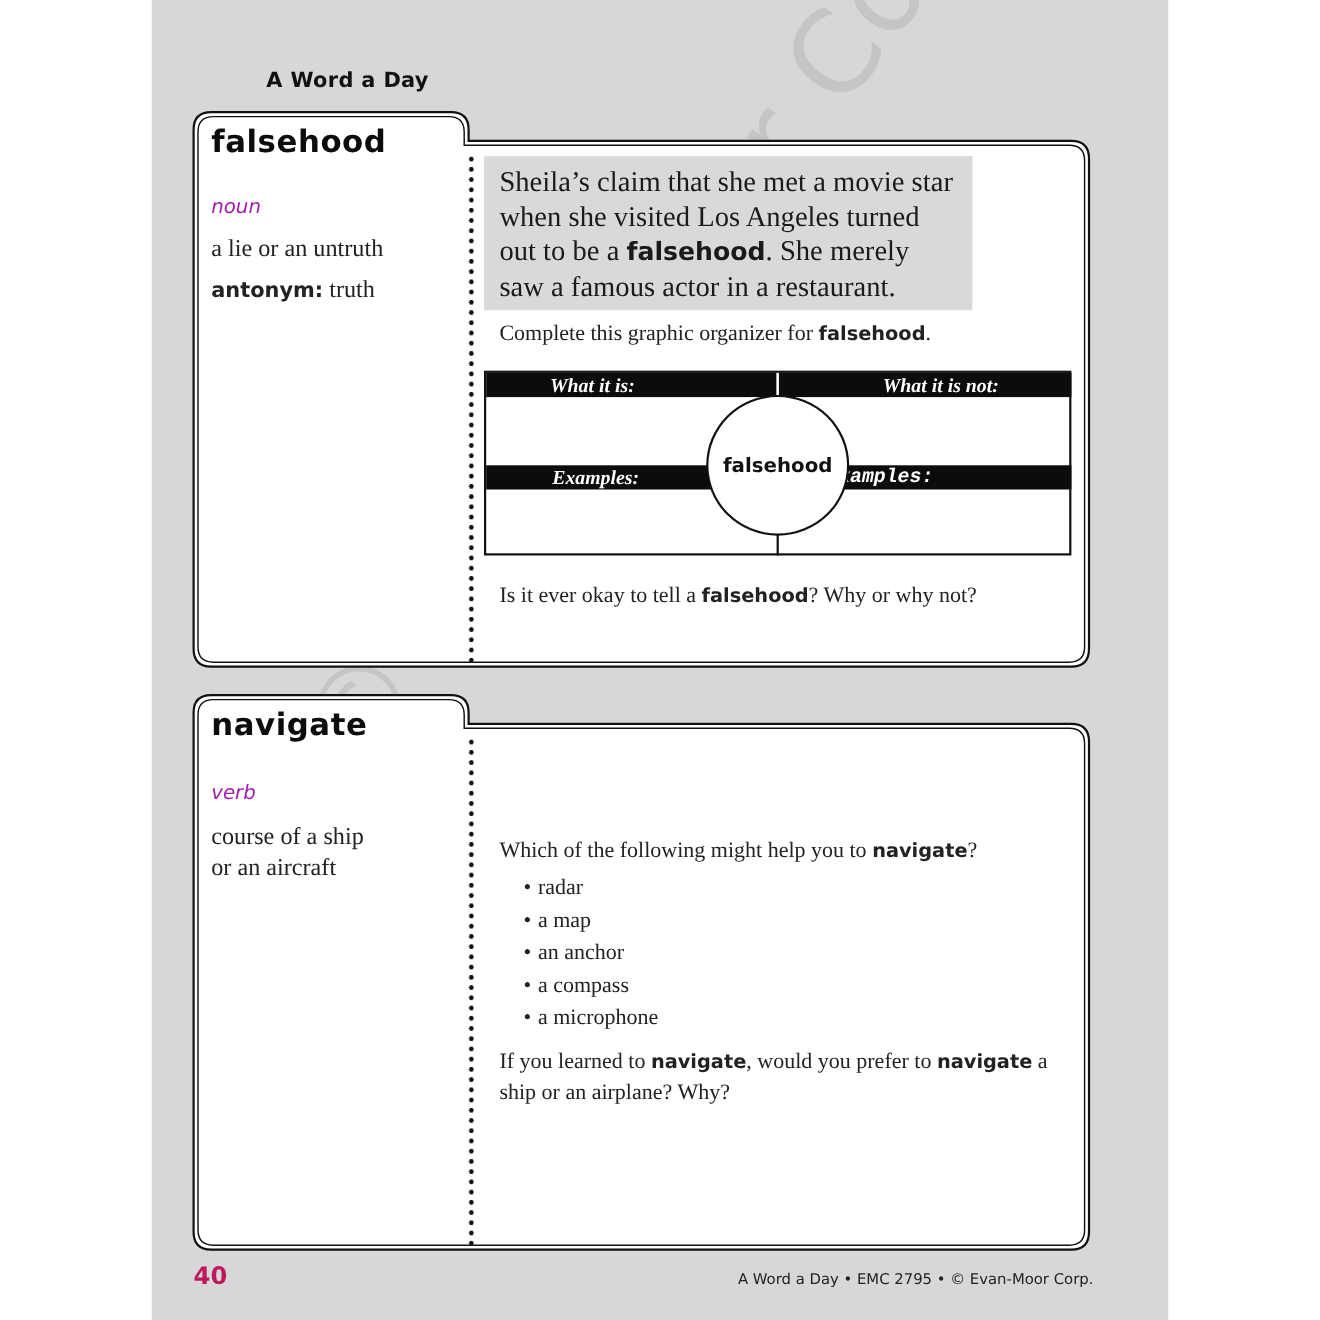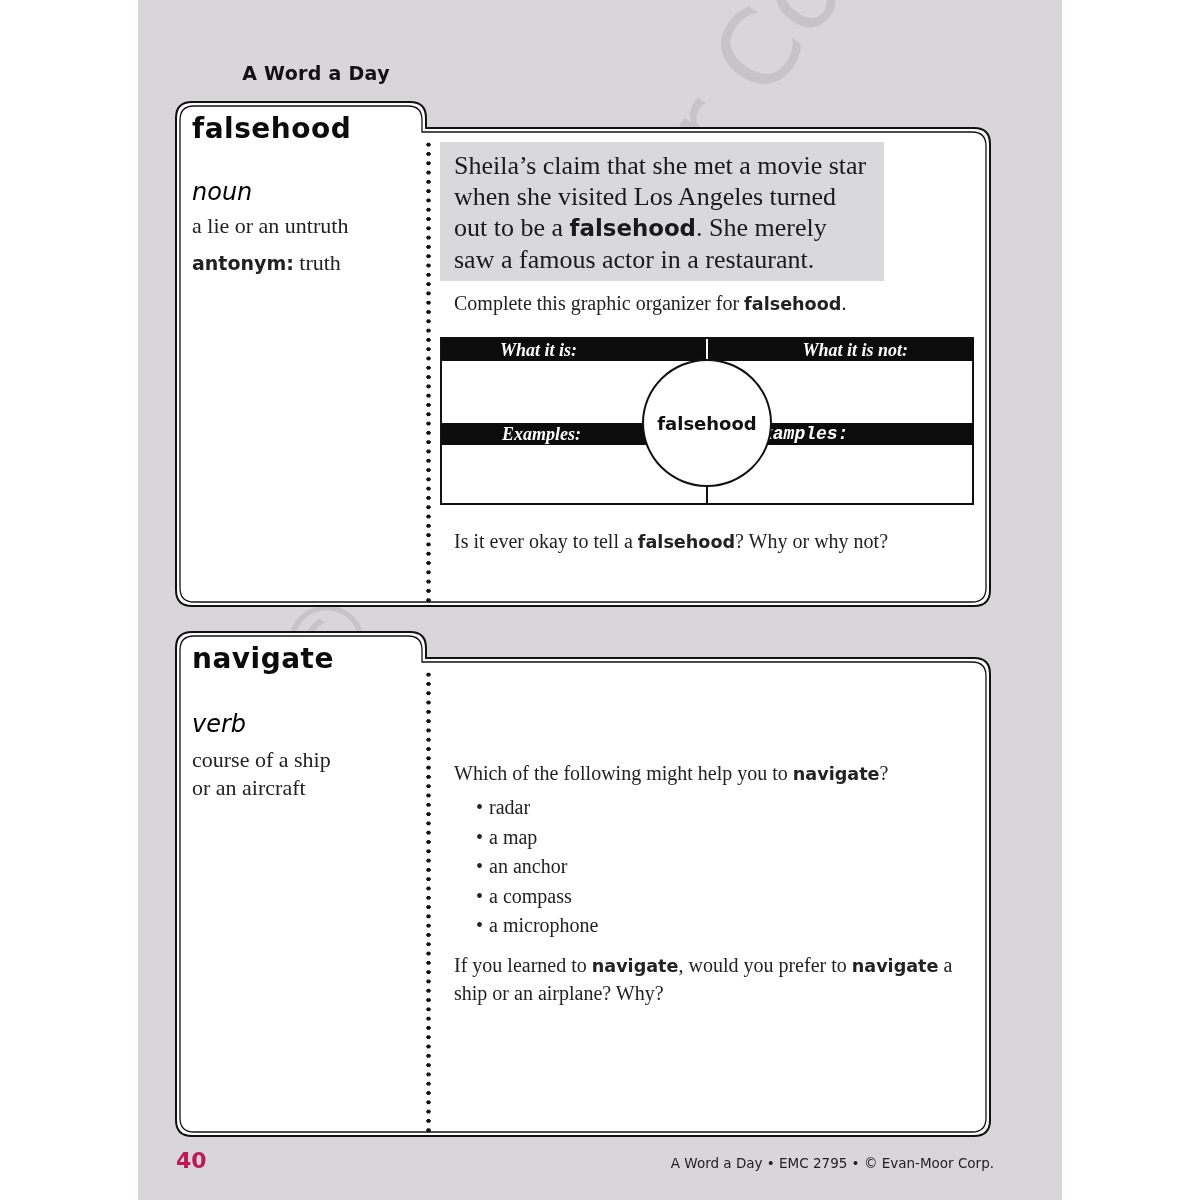--- a/index.html
+++ b/index.html
@@ -36,21 +36,21 @@
       background-size: 5px 9.3px; background-repeat: repeat-y;
     }
 
     .word {
       position: absolute; left: 18px; top: 12px;
       font-family: "DejaVu Sans", sans-serif; font-weight: bold; font-size: 28px; color: #0c0c0c;
       letter-spacing: 0.5px;
     }
     .pos {
       position: absolute; left: 18px; top: 78px;
-      font-family: "DejaVu Sans", sans-serif; font-style: italic; font-size: 24px; color: #000000;
+      font-family: "DejaVu Sans", sans-serif; font-style: italic; font-size: 18px; color: #a21caf;
     }
     .def {
       position: absolute; left: 18px; top: 112px; width: 220px;
       font-size: 22px; line-height: 28px; color: #222;
     }
     .ant {
       position: absolute; left: 18px; top: 150px;
       font-size: 22px; color: #222;
     }
     .ant b { font-family: "DejaVu Sans", sans-serif; font-size: 19px; }

